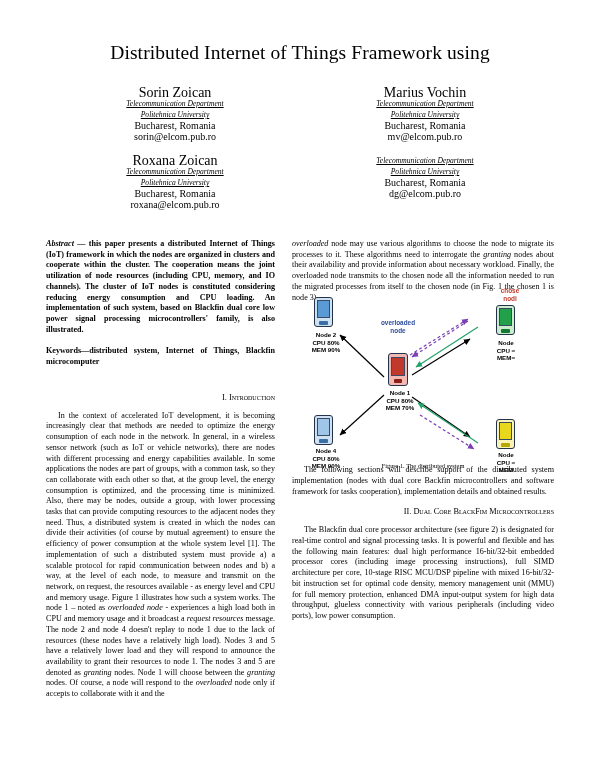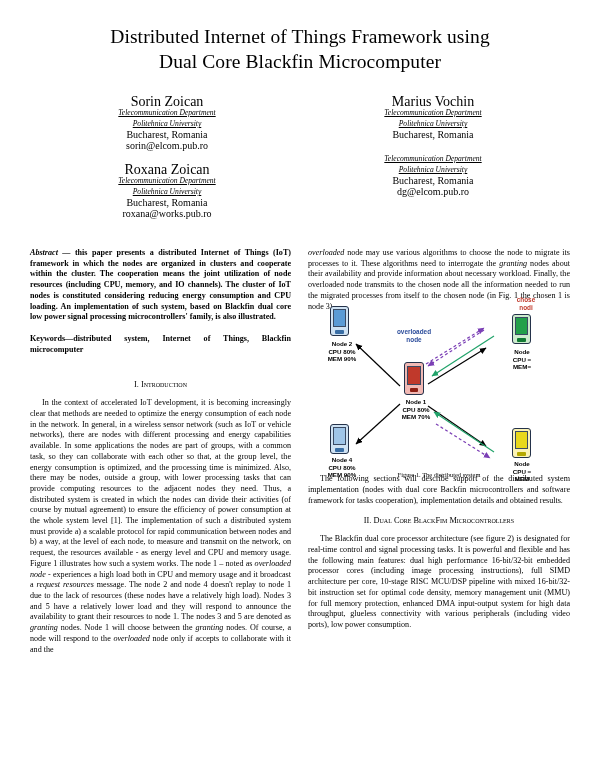--- a/index.html
+++ b/index.html
@@ -11,21 +11,21 @@
     width: 600px;
     height: 776px;
     font-family: "Liberation Serif", "DejaVu Serif", serif;
     color: #000000;
     position: relative;
     overflow: hidden;
   }
   .page {
     width: 600px;
     height: 592px;
-    padding: 0;
+    padding: 16px;
     box-sizing: border-box;
     position: relative;
   }
   
   .title-block {
     padding: 24px 58px 0 58px;
     text-align: center;
   }
   .title-line {
     font-size: 19.5px;
@@ -93,21 +93,21 @@
   p.keywords {
     font-size: 8.1px;
     line-height: 10.7px;
     text-align: justify;
     font-weight: bold;
     margin: 0 0 24px 0;
   }
   h2.section {
     font-size: 8.3px;
     line-height: 12px;
-    text-align: center;
+    text-align: right;
     font-weight: normal;
     margin: 9px 0 7px 0;
     font-variant: small-caps;
   }
   .it { font-style: italic; }
   
   .figure {
     margin: 6px 0 4px 0;
     position: relative;
     height: 150px;
@@ -185,46 +185,46 @@
     overflow: visible;
   }
 </style>
 </head>
 <body>
 
 <div class="page">
 
   <div class="title-block">
     <div class="title-line">Distributed Internet of Things Framework using</div>
-    <div class="title-line">Dual Core Blackfin Microcomputer</div>
   </div>
 
   <div class="authors">
     <div class="author-col">
       <div class="author-entry">
         <div class="author-name">Sorin Zoican</div>
         <div class="author-dept">Telecommunication Department</div>
         <div class="author-univ">Politehnica University</div>
         <div class="author-city">Bucharest, Romania</div>
         <div class="author-email">sorin@elcom.pub.ro</div>
       </div>
       <div class="author-entry">
         <div class="author-name">Roxana Zoican</div>
         <div class="author-dept">Telecommunication Department</div>
         <div class="author-univ">Politehnica University</div>
         <div class="author-city">Bucharest, Romania</div>
-        <div class="author-email">roxana@works.pub.ro</div>
+        <div class="author-email">roxana@elcom.pub.ro</div>
       </div>
     </div>
     <div class="author-col">
       <div class="author-entry">
         <div class="author-name">Marius Vochin</div>
         <div class="author-dept">Telecommunication Department</div>
         <div class="author-univ">Politehnica University</div>
         <div class="author-city">Bucharest, Romania</div>
+        <div class="author-email">mv@elcom.pub.ro</div>
       </div>
       <div class="author-entry">
         <div class="author-dept">Telecommunication Department</div>
         <div class="author-univ">Politehnica University</div>
         <div class="author-city">Bucharest, Romania</div>
         <div class="author-email">dg@elcom.pub.ro</div>
       </div>
     </div>
   </div>
 

